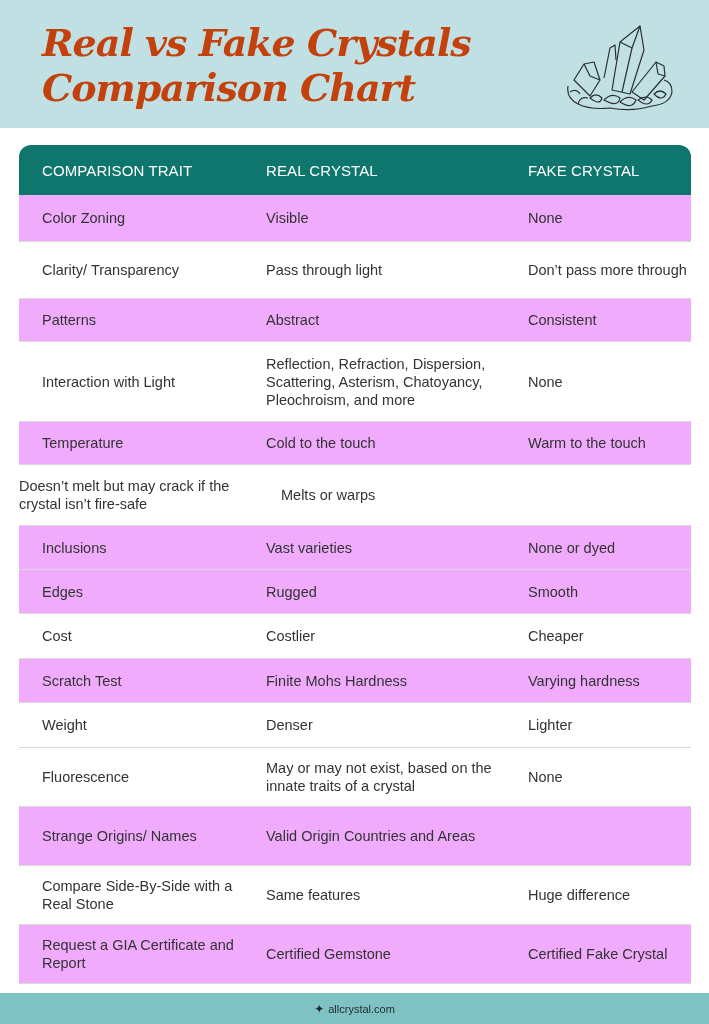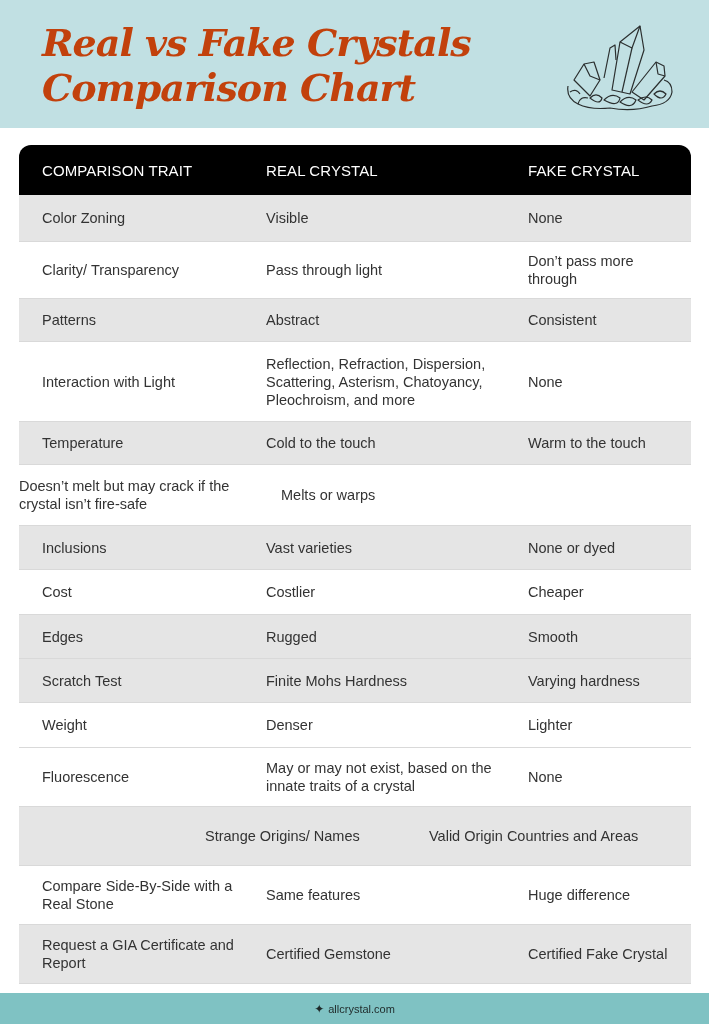--- a/index.html
+++ b/index.html
@@ -21,30 +21,30 @@
     font-size: 38px; line-height: 45px; letter-spacing: -1px;
     color: #c2410c;
     margin: 0;
   }
   .crystal-icon { position: absolute; left: 560px; top: 20px; width: 120px; height: 92px; }
 
   .table {
     position: absolute; left: 19px; top: 145px; width: 672px;
   }
   .thead {
-    height: 50px; background: #000000; border-radius: 12px 12px 0 0;
+    height: 50px; background: #0f766e; border-radius: 12px 12px 0 0;
     display: flex; align-items: center; color: #ffffff;
     font-size: 15px; letter-spacing: 0.1px;
   }
   .row { display: flex; align-items: center; border-bottom: 1px solid #d9d9d9; font-size: 14.5px; line-height: 18px; color: #333; }
-  .row.shaded { background: #e5e5e5; justify-content: flex-end; }
+  .row.shaded { background: #f0abfc; }
   .row.plain { background: #ffffff; }
   .c1 { position: relative; width: 247px; padding-left: 23px; box-sizing: border-box; }
   .c2 { width: 262px; box-sizing: border-box; padding-right: 8px; }
-  .c3 { flex: 1; box-sizing: border-box; padding-right: 12px; }
+  .c3 { flex: 1; box-sizing: border-box; padding-right: 3px; }
   .thead .c1, .thead .c2, .thead .c3 { font-weight: normal; }
 
   .footer {
     position: absolute; left: 0; top: 993px; width: 709px; height: 31px;
     background: #7fc2c3;
     display: flex; align-items: center; justify-content: center;
     font-size: 11px; color: #1f2a2a;
   }
   .footer .star { font-size: 12px; margin-right: 4px; }
 </style>
@@ -115,29 +115,29 @@
   </div>
   <div class="row plain" style="height:60px">
     <div class="c2">Doesn’t melt but may crack if the crystal isn’t fire-safe</div>
     <div class="c3">Melts or warps</div>
   </div>
   <div class="row shaded" style="height:43px">
     <div class="c1">Inclusions</div>
     <div class="c2">Vast varieties</div>
     <div class="c3">None or dyed</div>
   </div>
+  <div class="row shaded" style="height:43px">
+    <div class="c1">Edges</div>
+    <div class="c2">Rugged</div>
+    <div class="c3">Smooth</div>
+  </div>
   <div class="row plain" style="height:44px">
     <div class="c1">Cost</div>
     <div class="c2">Costlier</div>
     <div class="c3">Cheaper</div>
-  </div>
-  <div class="row shaded" style="height:43px">
-    <div class="c1">Edges</div>
-    <div class="c2">Rugged</div>
-    <div class="c3">Smooth</div>
   </div>
   <div class="row shaded" style="height:43px">
     <div class="c1">Scratch Test</div>
     <div class="c2">Finite Mohs Hardness</div>
     <div class="c3">Varying hardness</div>
   </div>
   <div class="row plain" style="height:44px">
     <div class="c1">Weight</div>
     <div class="c2">Denser</div>
     <div class="c3">Lighter</div>

